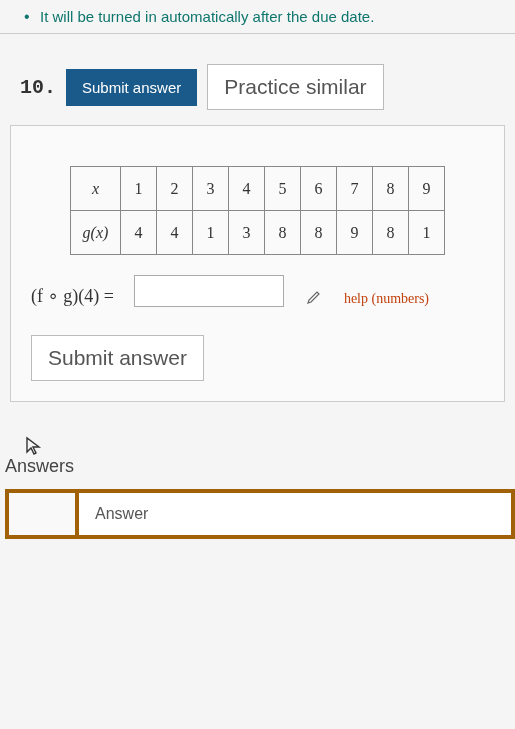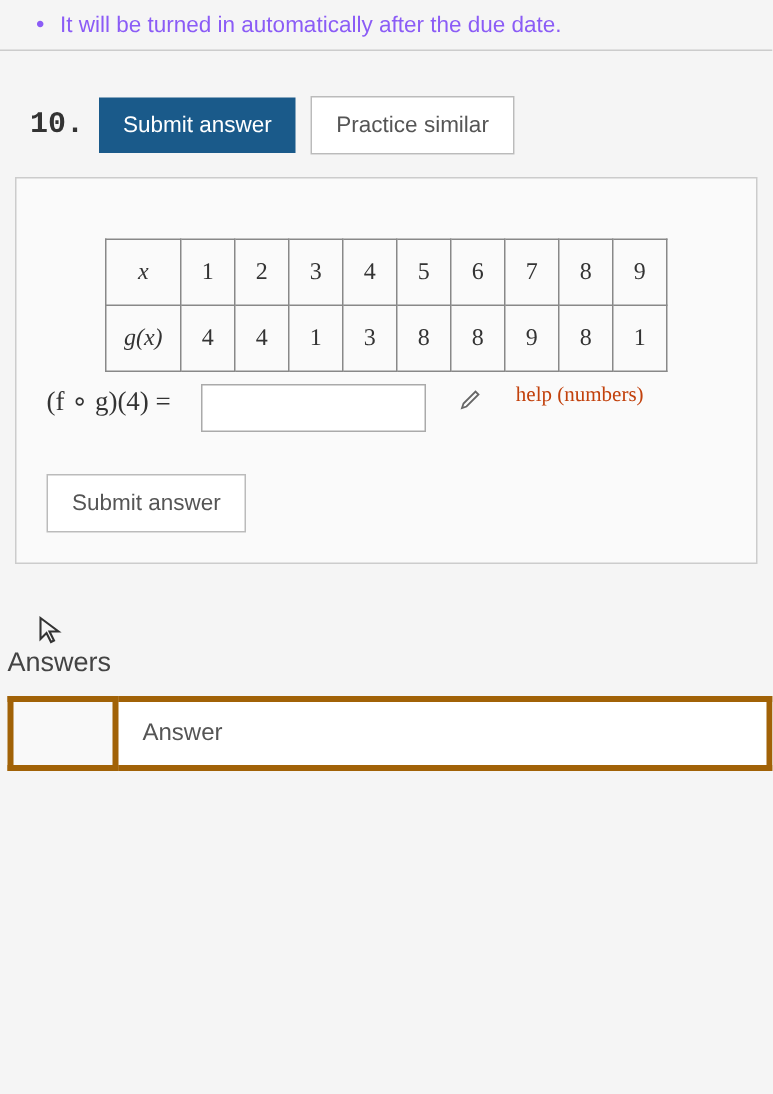--- a/index.html
+++ b/index.html
@@ -7,21 +7,21 @@
       font-family: Georgia, 'Times New Roman', serif;
       background: #f5f5f5;
       width: 515px;
       height: 729px;
       overflow: hidden;
       color: #333;
     }
     .notice {
       padding: 8px 20px 8px 40px;
       font-size: 15px;
-      color: #8b5cf6;
+      color: #0f766e;
       font-family: Arial, sans-serif;
       border-bottom: 1px solid #ccc;
       position: relative;
     }
     .notice::before {
       content: "•";
       position: absolute;
       left: 24px;
       font-size: 16px;
     }
@@ -43,21 +43,21 @@
       padding: 10px 16px;
       font-size: 15px;
       font-family: Arial, sans-serif;
       cursor: pointer;
     }
     .btn-secondary {
       background: #fff;
       color: #555;
       border: 1px solid #bbb;
       padding: 10px 16px;
-      font-size: 15px;
+      font-size: 21px;
       font-family: Arial, sans-serif;
       cursor: pointer;
     }
     .question-box {
       margin: 0 10px;
       border: 1px solid #ccc;
       background: #fafafa;
       padding: 40px 20px 20px 20px;
     }
     table.func {
@@ -78,24 +78,24 @@
       font-style: italic;
     }
     .prompt {
       margin-top: 36px;
       font-size: 18px;
       line-height: 1.8;
       color: #333;
     }
     .eqline {
       display: flex;
-      align-items: flex-start;
+      align-items: flex-end;
       flex-wrap: wrap;
       gap: 20px;
-      margin-top: 8px;
+      margin-top: 20px;
     }
     .eqline .expr {
       font-size: 18px;
     }
     .answer-input {
       width: 150px;
       height: 32px;
       border: 1px solid #aaa;
       font-size: 16px;
       padding: 0 6px;

